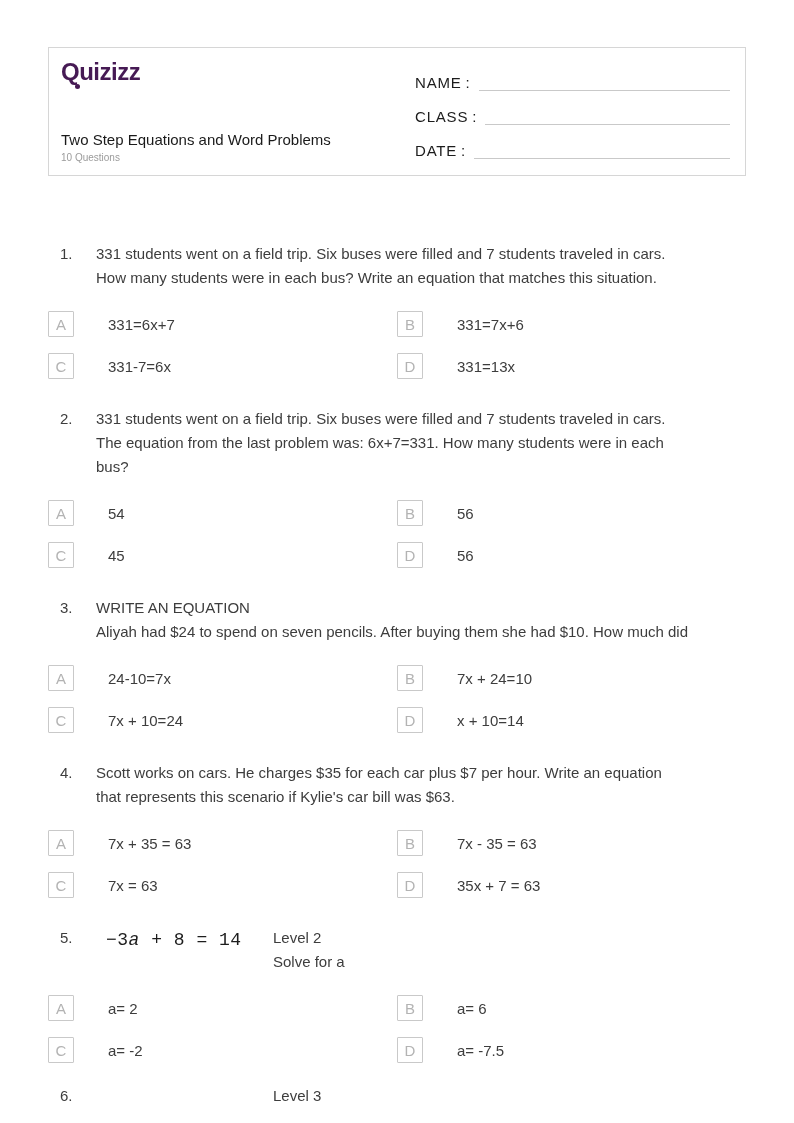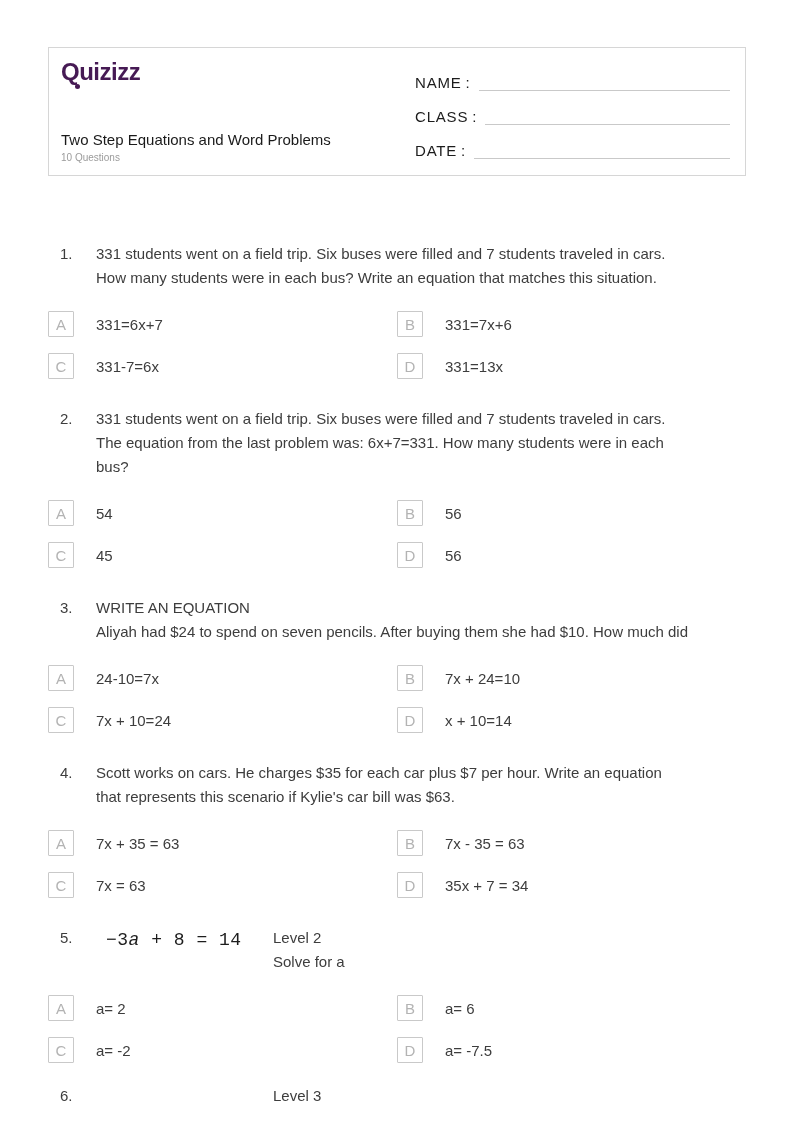--- a/index.html
+++ b/index.html
@@ -110,21 +110,21 @@
   .letter-box {
     width: 26px; height: 26px;
     box-sizing: border-box;
     border: 1px solid #c9c9c9;
     border-radius: 1px;
     color: #b3b3b3;
     font-size: 15px;
     display: flex; align-items: center; justify-content: center;
     flex-shrink: 0;
   }
-  .option-text { margin-left: 22px; font-size: 15px; color: #3d3d3d; }
+  .option-text { margin-left: 34px; font-size: 15px; color: #3d3d3d; }
 </style>
 </head>
 <body>
 
 <div class="page">
 
   <div class="header">
     <div class="header-left">
       <div class="logo">
         <span class="logo-text" style="color: rgb(70, 26, 84);">Quizizz</span>
@@ -302,21 +302,21 @@
     <span class="letter-box">
               <span>C</span>
             </span>
     <span class="option-text">7x = 63</span>
   </div>
 
   <div class="option">
     <span class="letter-box">
               <span>D</span>
             </span>
-    <span class="option-text">35x + 7 = 34</span>
+    <span class="option-text">35x + 7 = 63</span>
   </div>
 </div>
   </div>
 
   <div class="question-block">
     <div class="q-row">
       <div class="qnum">5.</div>
       <div class="qbody">
             <div class="math-row">
               <div class="equation"><span>−3</span><span class="var">a</span><span> + 8 = 14</span></div>

